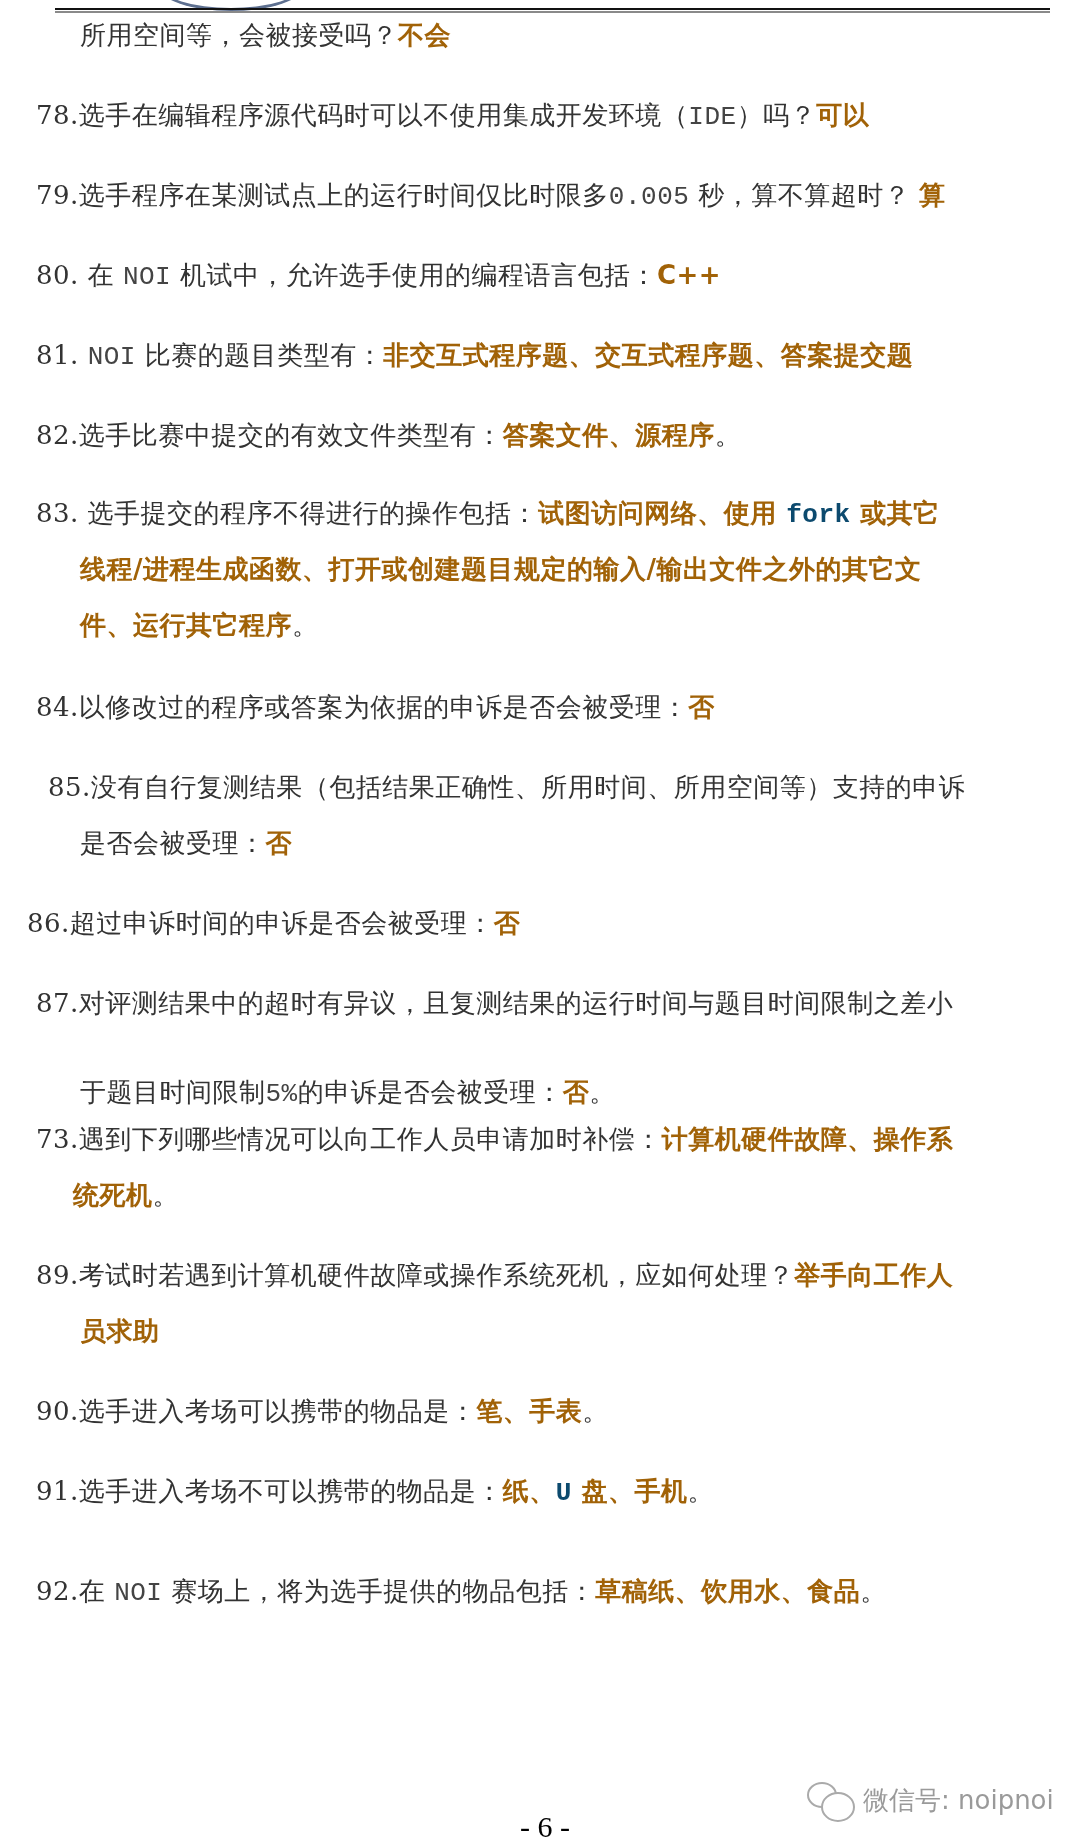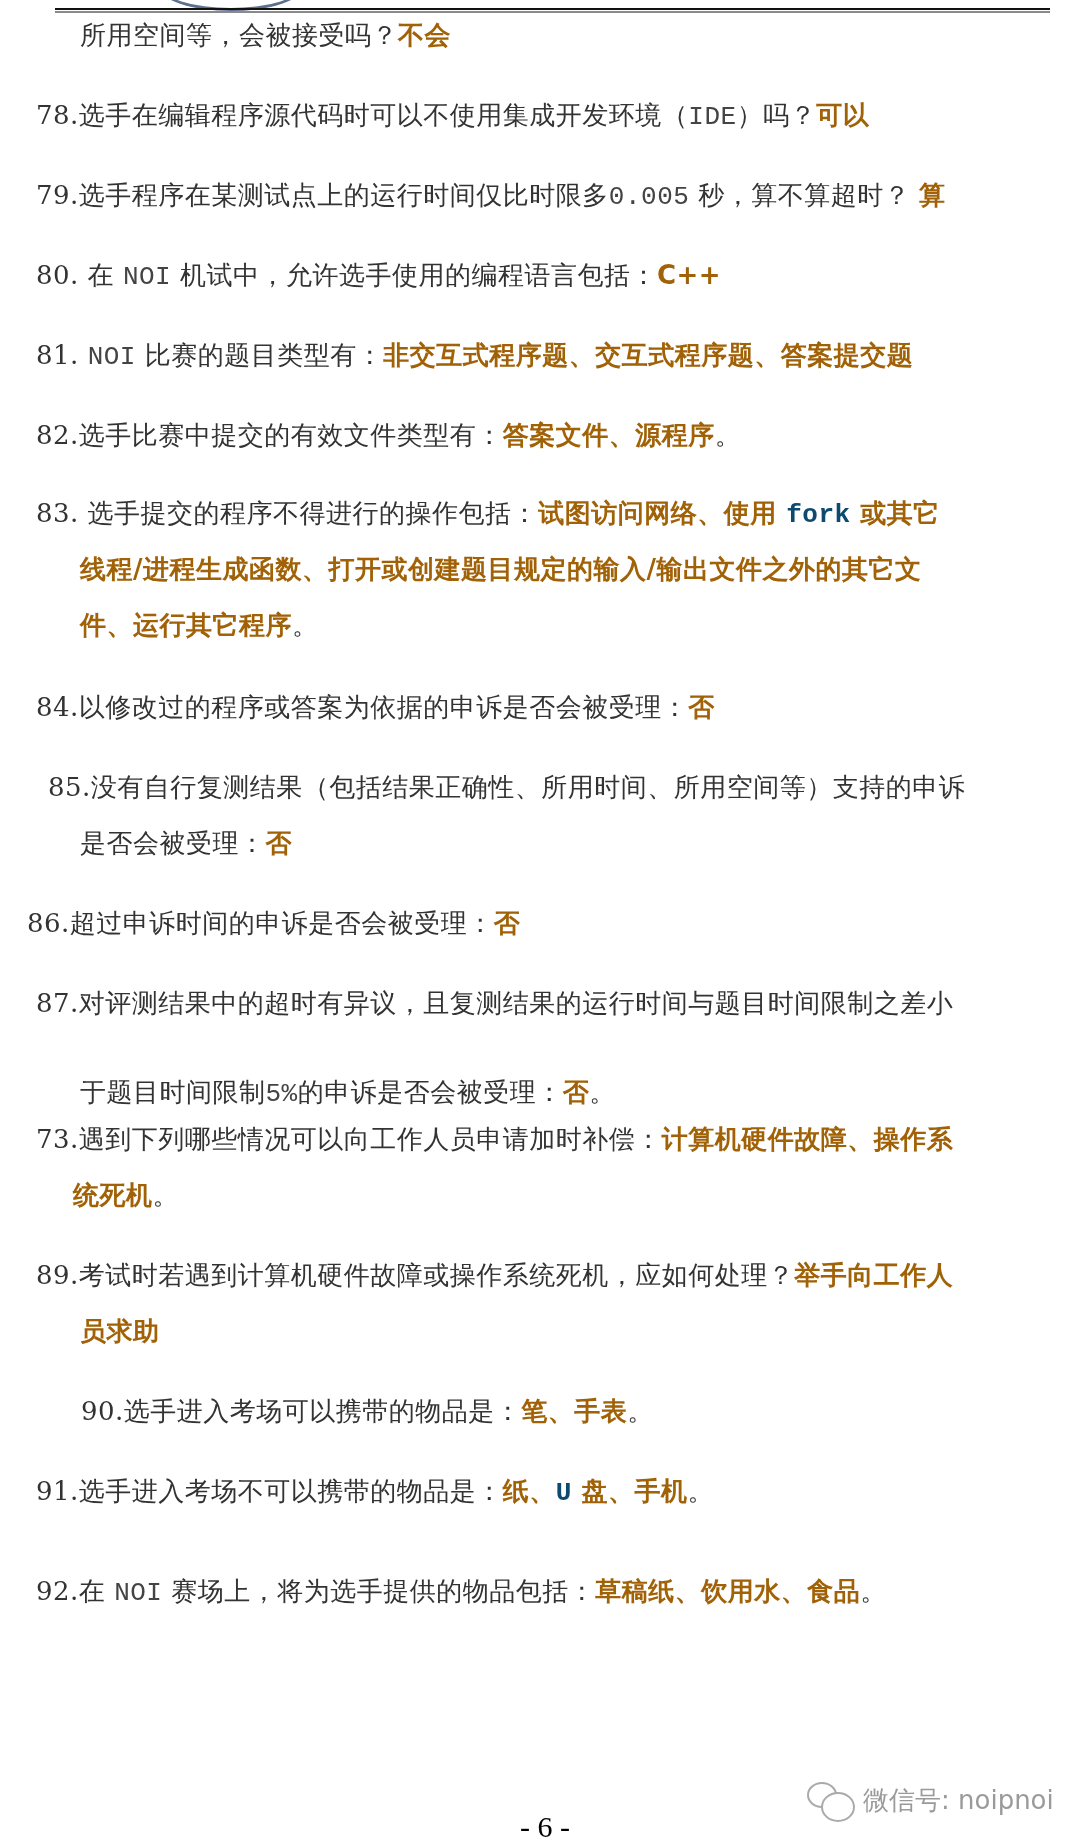--- a/index.html
+++ b/index.html
@@ -96,21 +96,21 @@
     <span class="a">统死机</span><span class="q">。</span>
   </div>
 
   <div class="line" style="left:36px;top:1258px;">
     <span class="num">89.</span><span class="q">考试时若遇到计算机硬件故障或操作系统死机，应如何处理？</span><span class="a">举手向工作人</span>
   </div>
   <div class="line" style="left:80px;top:1314px;">
     <span class="a">员求助</span>
   </div>
 
-  <div class="line" style="left:36px;top:1394px;margin-left:45px;">
+  <div class="line" style="left:36px;top:1394px;">
     <span class="num">90.</span><span class="q">选手进入考场可以携带的物品是：</span><span class="a">笔、手表</span><span class="q">。</span>
   </div>
 
   <div class="line" style="left:36px;top:1474px;">
     <span class="num">91.</span><span class="q">选手进入考场不可以携带的物品是：</span><span class="a">纸、</span><span class="mono-b">U</span><span class="a"> 盘、手机</span><span class="q">。</span>
   </div>
 
   <div class="line" style="left:36px;top:1574px;">
     <span class="num">92.</span><span class="q">在 </span><span class="mono">NOI</span><span class="q"> 赛场上，将为选手提供的物品包括：</span><span class="a">草稿纸、饮用水、食品</span><span class="q">。</span>
   </div>

